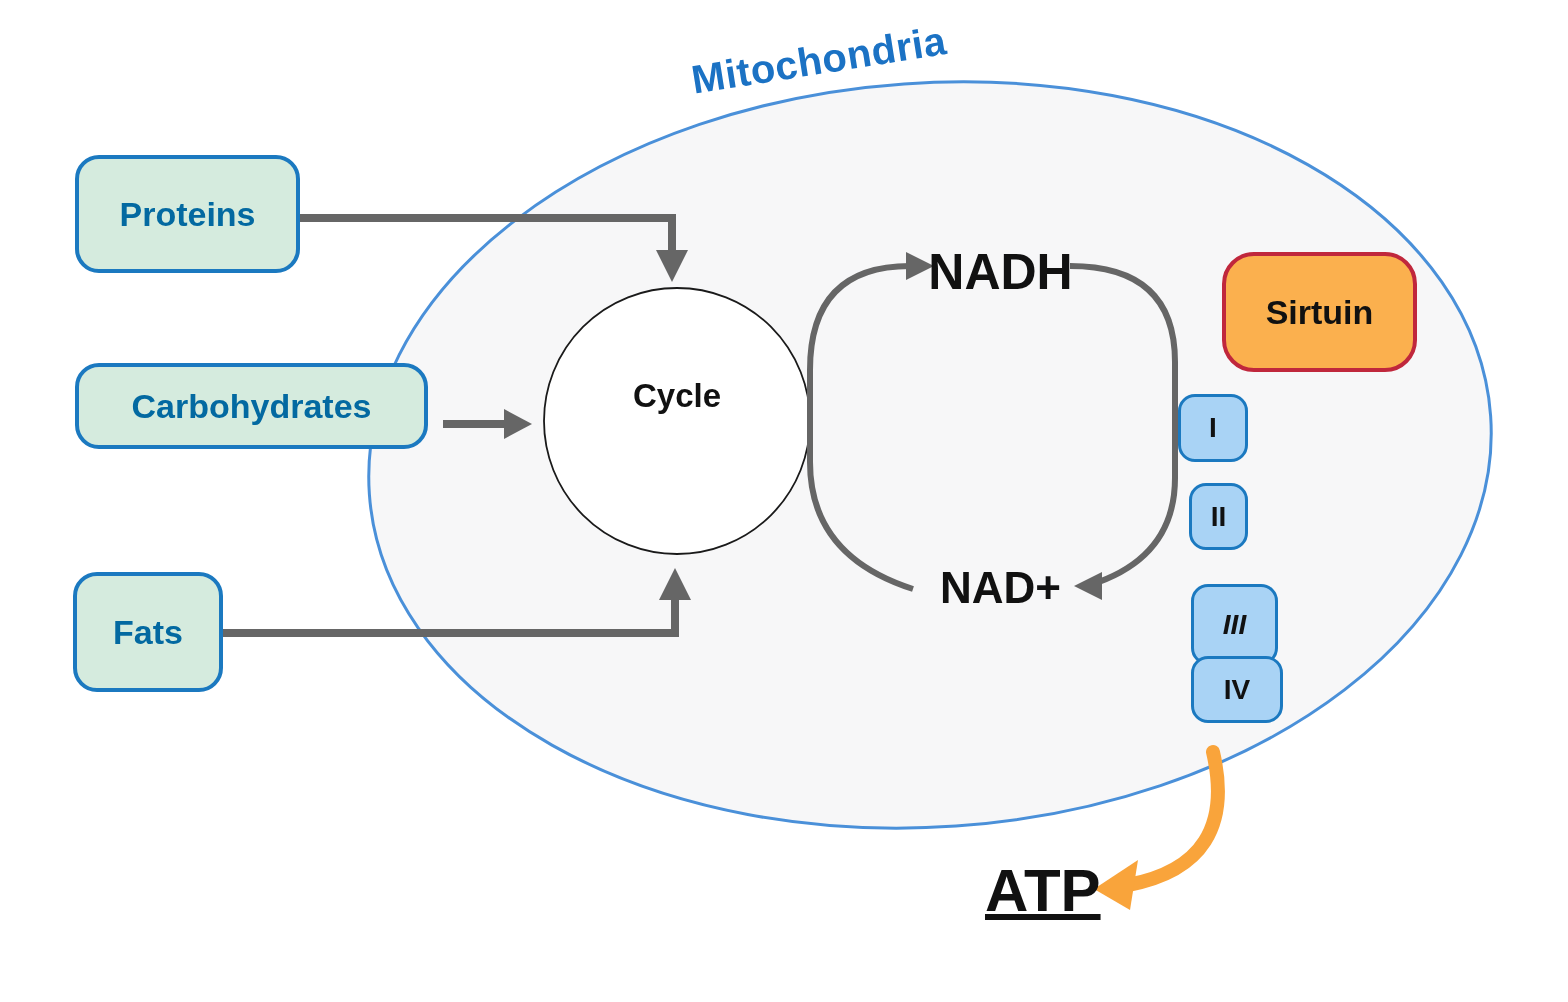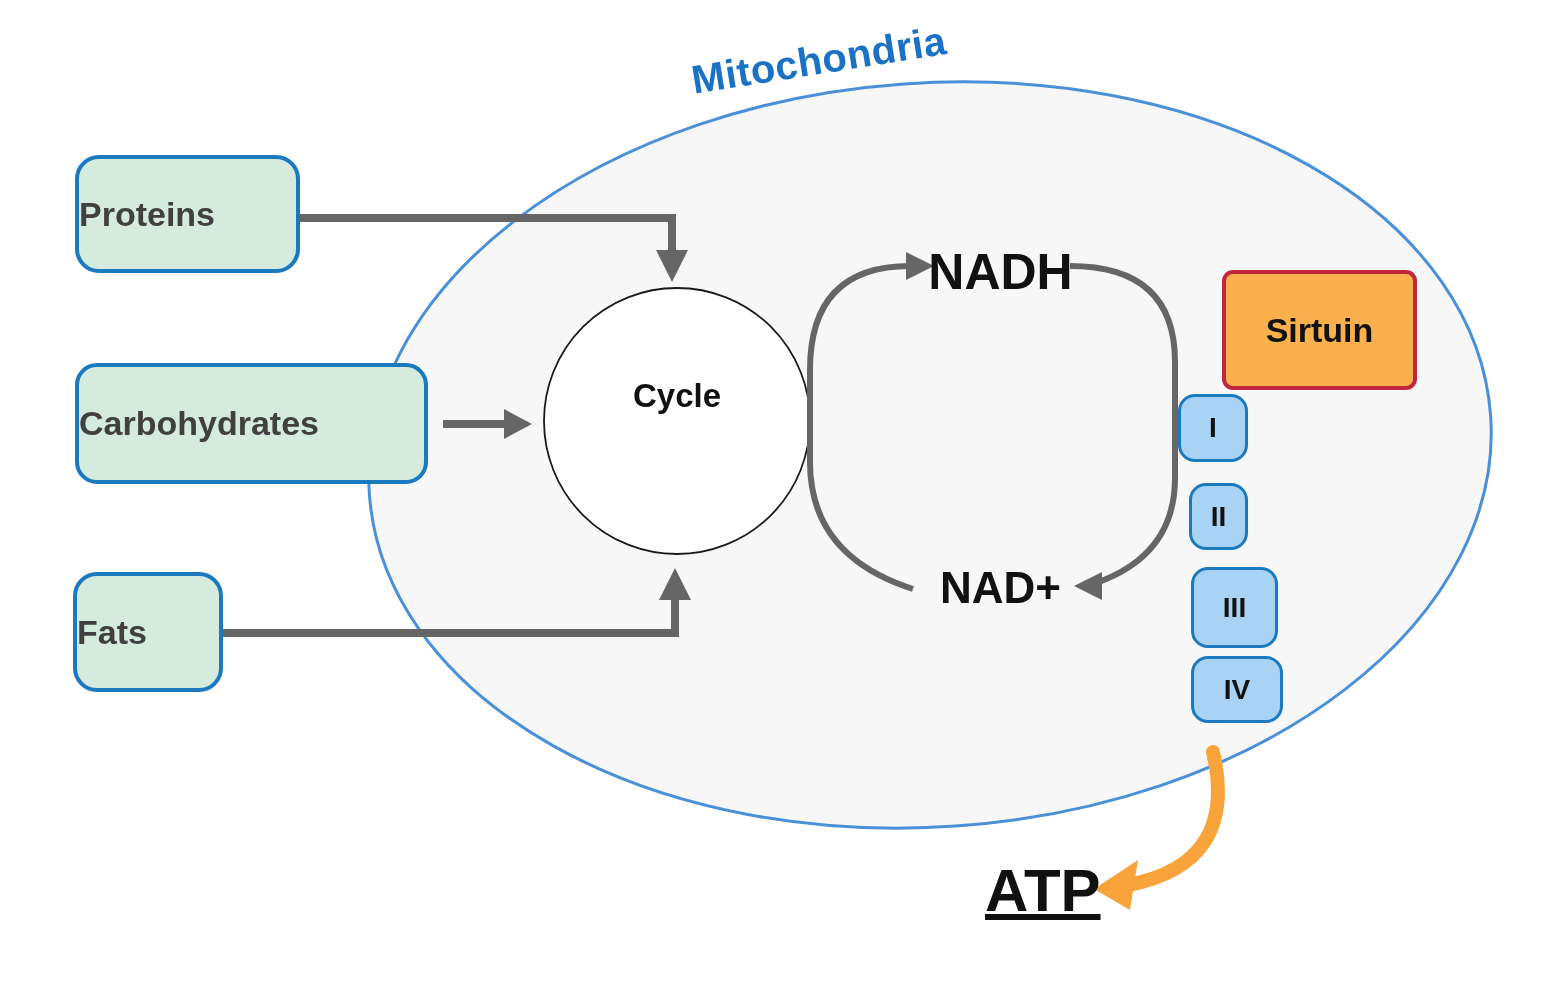--- a/index.html
+++ b/index.html
@@ -24,60 +24,60 @@
     transform-origin: left center;
     letter-spacing: 0.5px;
     white-space: nowrap;
   }
 
   .nutrient-box {
     position: absolute;
     background: #d5ebde;
     border: 4px solid #1b79c0;
     border-radius: 24px;
-    display: flex; align-items: center; 
-    font-size: 34px; font-weight: bold; color: #404040;
+    display: flex; align-items: center; justify-content: center;
+    font-size: 34px; font-weight: bold; color: #0369a1;
   }
   #box-proteins      { left: 75px;  top: 155px; width: 225px; height: 118px; }
-  #box-carbohydrates { left: 75px;  top: 363px; width: 353px; height: 121px; border-radius: 22px; }
+  #box-carbohydrates { left: 75px;  top: 363px; width: 353px; height: 86px; }
   #box-fats          { left: 73px;  top: 572px; width: 150px; height: 120px; }
 
   .krebs-text {
     position: absolute;
     left: 577px; top: 372px; width: 200px;
     text-align: center;
     font-size: 33px; font-weight: bold; color: #111111;
     line-height: 1.45;
   }
 
   .nadh-label  { left: 928px; top: 243px; width: 145px; text-align: center; font-size: 50px; }
   .nad-label   { left: 928px; top: 563px; width: 145px; text-align: center; font-size: 44px; }
   .atp-label   { left: 985px; top: 856px; width: 115px; text-align: center; font-size: 60px; text-decoration: underline; }
 
   .sirtuin-box {
     position: absolute;
-    left: 1222px; top: 270px; width: 195px; height: 120px;
+    left: 1222px; top: 252px; width: 195px; height: 120px;
     background: #fbb04e;
     border: 4px solid #c0273c;
-    border-radius: 11px;
+    border-radius: 32px;
     display: flex; align-items: center; justify-content: center;
     font-size: 34px; font-weight: bold; color: #111111;
   }
 
   .complex-box {
     position: absolute;
     background: #a9d3f5;
     border: 3px solid #1b79c0;
     border-radius: 17px;
     display: flex; align-items: center; justify-content: center;
     font-size: 28px; font-weight: bold; color: #111111;
   }
   #complex-0 { left: 1178px; top: 394px; width: 70px; height: 68px; }
   #complex-1 { left: 1189px; top: 483px; width: 59px; height: 67px; }
-  #complex-2 { left: 1191px; top: 567px; width: 87px; height: 81px; }
+  #complex-2 { left: 1191px; top: 584px; width: 87px; height: 81px; font-style: italic; }
   #complex-3 { left: 1191px; top: 656px; width: 92px; height: 67px; }
 </style>
 </head>
 <body>
 
 <div id="stage">
 
   <svg class="layer" width="1568" height="1002" viewBox="0 0 1568 1002">
 
     <ellipse cx="930" cy="455" rx="562" ry="372" transform="rotate(-4 930 455)" fill="#f7f7f8" stroke="#4a90d9" stroke-width="3"></ellipse>

